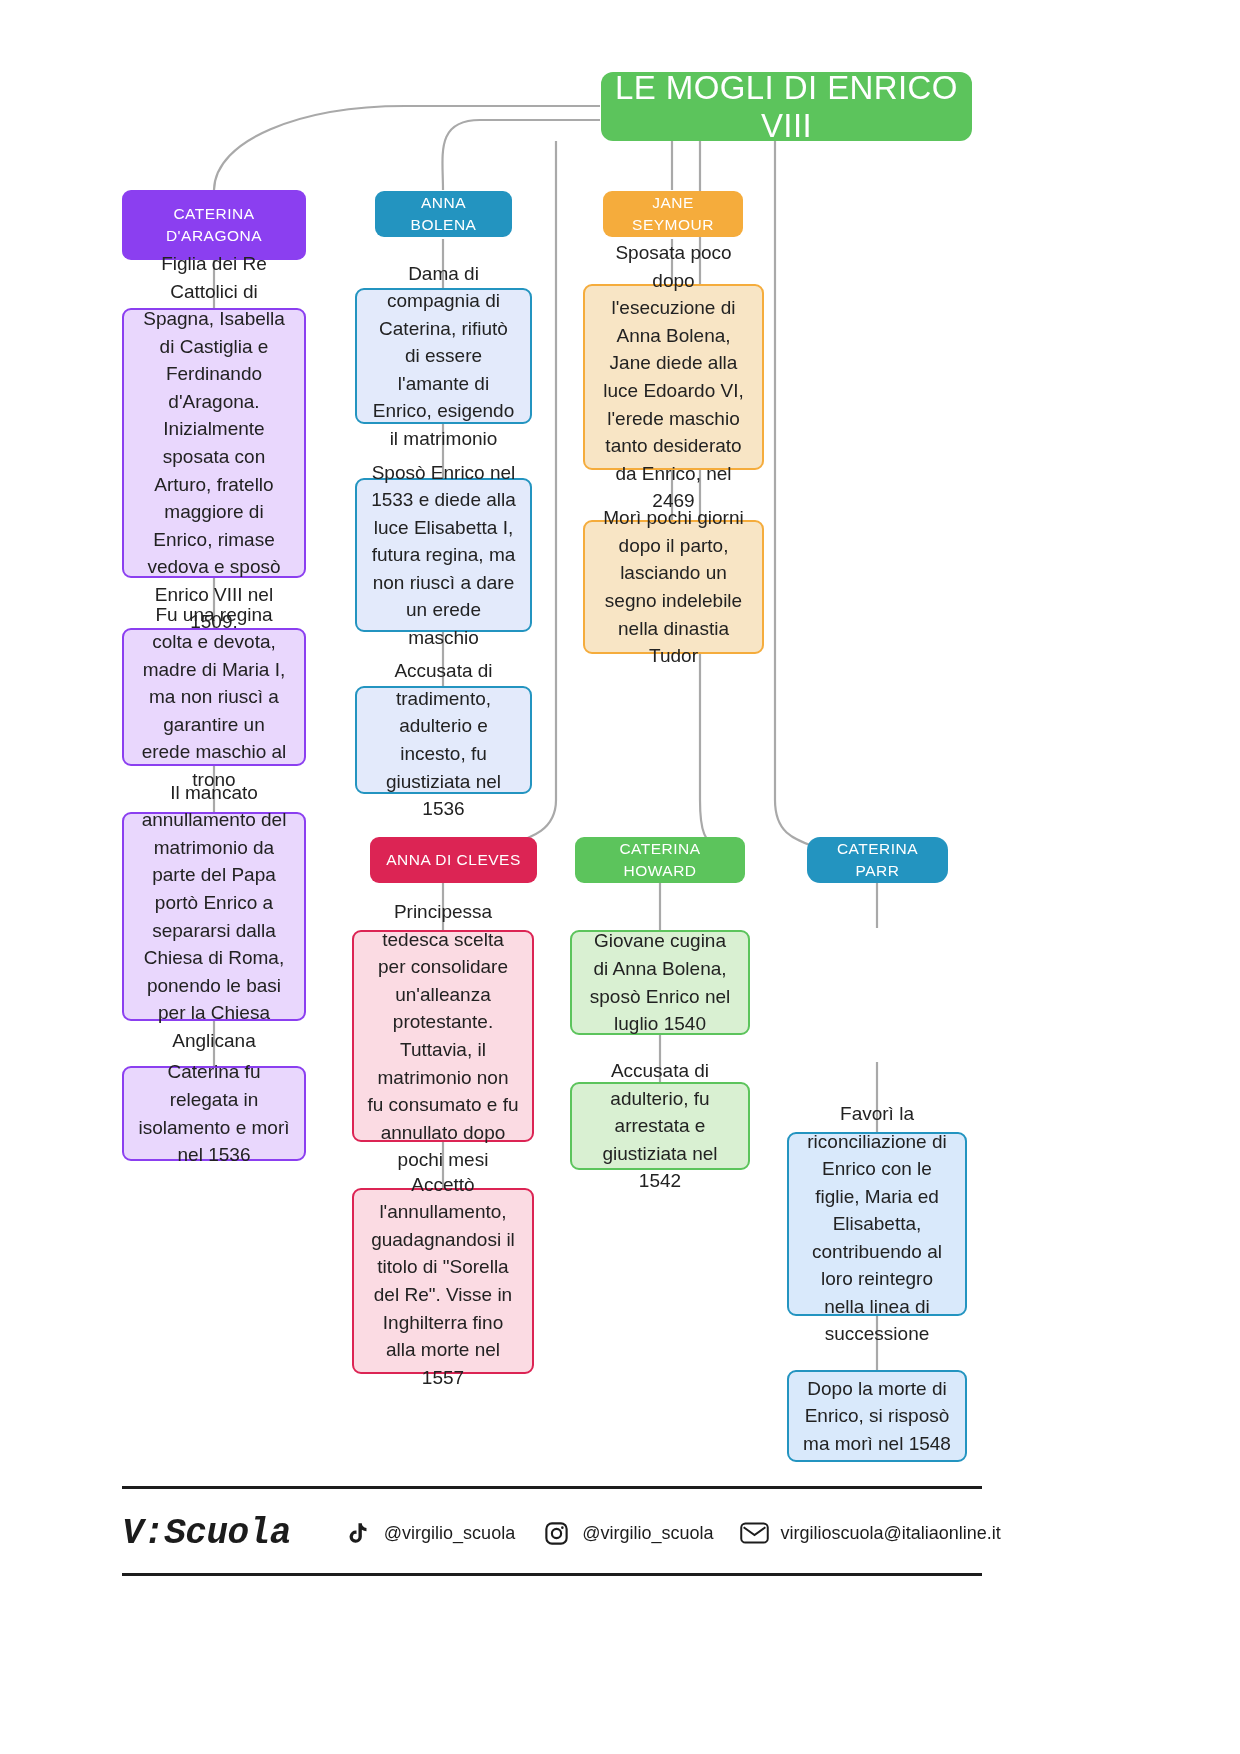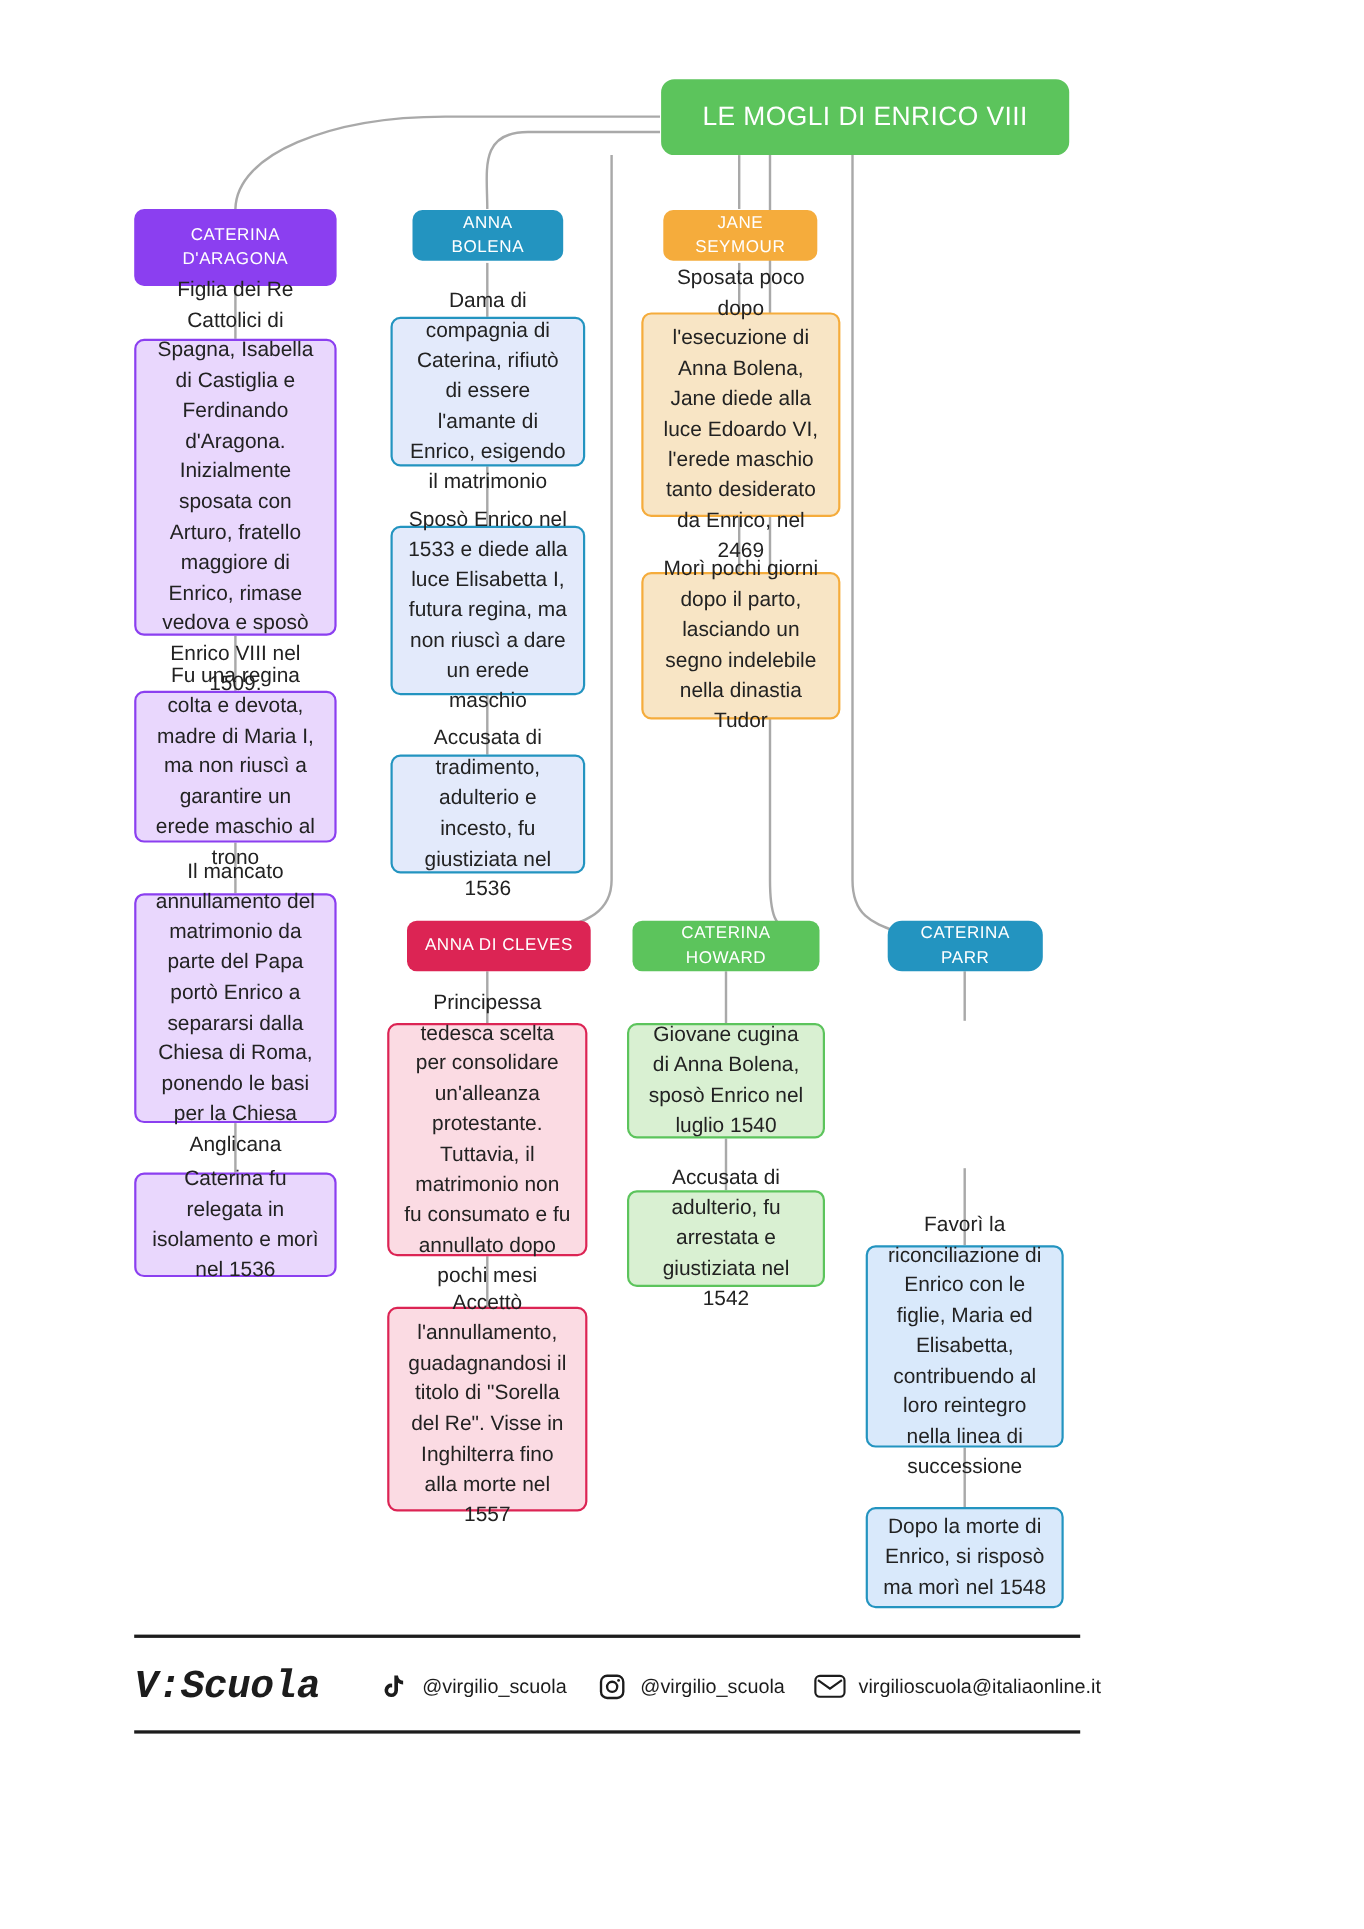--- a/index.html
+++ b/index.html
@@ -12,21 +12,21 @@
     color:#1f1f1f;
   }
   #canvas{position:absolute;left:0;top:0;width:1240px;height:1754px;}
   svg.links{position:absolute;left:0;top:0;width:1240px;height:1754px;pointer-events:none;}
 
   .node{position:absolute;box-sizing:border-box;border-radius:10px;
         display:flex;align-items:center;justify-content:center;text-align:center;}
 
   .title-node{
     border-radius:12px;
-    color:#ffffff;font-size:24px;letter-spacing:.4px;font-weight:400;
+    color:#ffffff;font-size:33px;letter-spacing:.4px;font-weight:400;
     padding:6px 14px;
   }
   .head-node{
     color:#ffffff;font-size:15.5px;letter-spacing:.5px;font-weight:400;
     line-height:1.45;padding:8px 12px;border-radius:9px;
   }
   .leaf-node{
     font-size:19px;line-height:1.45;border-width:2px;border-style:solid;
     padding:12px 13px;border-radius:9px;font-weight:400;color:#222;
   }

